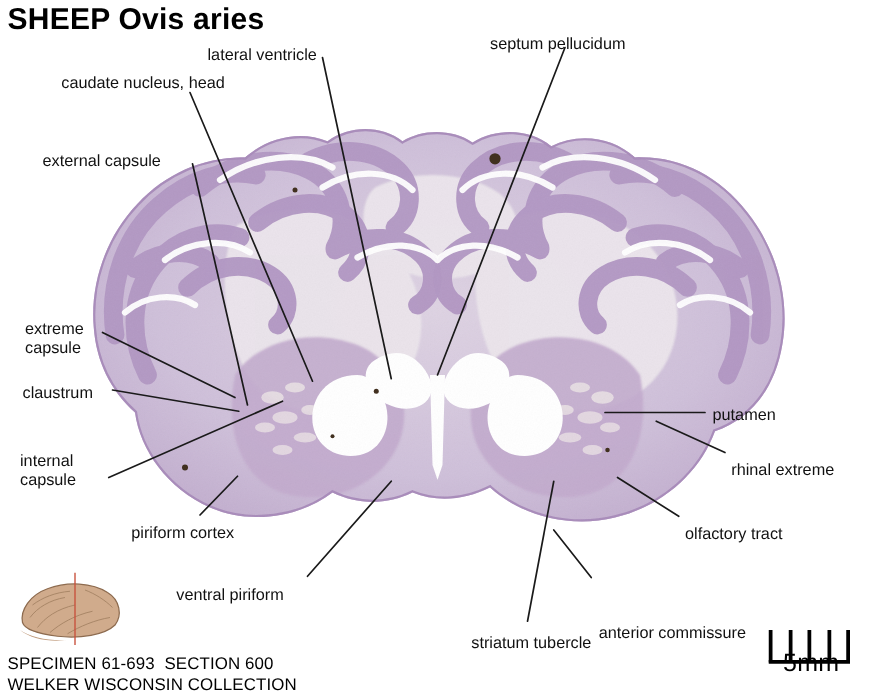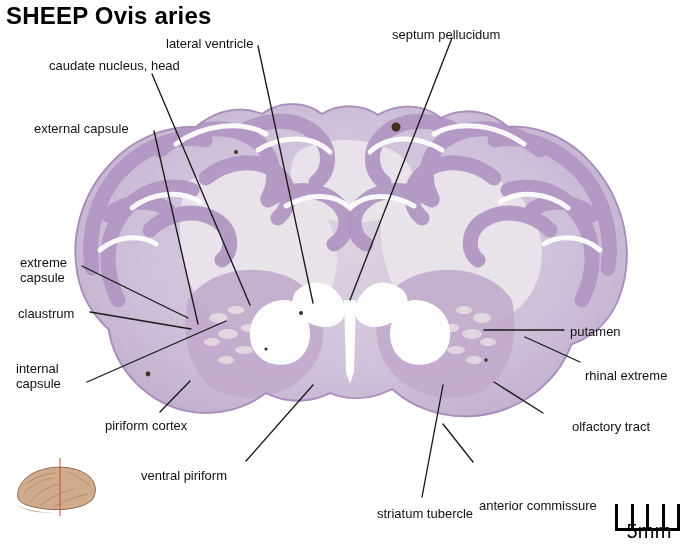--- a/index.html
+++ b/index.html
@@ -278,21 +278,21 @@
       <div class="lbl" style="left: 34px; top: 121px;">external capsule</div>
       <div class="lbl" style="left: 20px; top: 255px;">extreme
 capsule</div>
       <div class="lbl" style="left: 18px; top: 306px;">claustrum</div>
       <div class="lbl" style="left: 16px; top: 361px;">internal
 capsule</div>
       <div class="lbl" style="left: 73px; top: 418px; margin-left: 32px;">piriform cortex</div>
       <div class="lbl" style="left: 141px; top: 468px;">ventral piriform</div>
       <div class="lbl" style="left: 377px; top: 506px;">striatum tubercle</div>
       <div class="lbl" style="left: 479px; top: 466px; margin-top: 32px;">anterior commissure</div>
-      <div class="lbl" style="left: 572px; top: 419px;">olfactory tract</div>
+      <div class="lbl" style="left: 548px; top: 419px;">olfactory tract</div>
       <div class="lbl" style="left: 585px; top: 368px;">rhinal extreme</div>
       <div class="lbl" style="left: 570px; top: 324px;">putamen</div>
     </div>
 
   <svg id="brainthumb" viewBox="0 0 92 58">
     <g>
       <path d="M8,40 C6,30 14,18 28,13 C44,7 64,8 76,16 C86,22 88,34 82,42
                C74,50 54,53 36,51 C20,49 10,46 8,40 Z" fill="#d0ab8c" stroke="#8d6b4f" stroke-width="1"></path>
       <g stroke="#9b7a5c" stroke-width="0.7" fill="none" opacity="0.85">
         <path d="M14,36 C20,28 30,22 42,20"></path>
@@ -300,20 +300,22 @@
         <path d="M30,48 C38,41 50,34 64,31"></path>
         <path d="M44,49 C54,43 66,38 78,36"></path>
         <path d="M16,26 C24,20 34,16 46,15"></path>
         <path d="M58,14 C66,17 74,22 80,28"></path>
       </g>
       <path d="M6,46 C14,52 30,55 44,54 C30,56 14,53 6,46 Z" fill="#c09b7d"></path>
     </g>
     <line x1="50" y1="0" x2="50" y2="58" stroke="#c8503c" stroke-width="1.1"></line>
   </svg>
 
+  <div id="specimen"><span>SPECIMEN 61-693  SECTION 600</span>
+<span>WELKER WISCONSIN COLLECTION</span></div>
 
   <div id="scalebar">
     <div class="base"></div>
     <div id="scale-ticks">
         <div class="tick" style="left: 0px;"></div>
         <div class="tick" style="left: 15.5px;"></div>
         <div class="tick" style="left: 31px;"></div>
         <div class="tick" style="left: 46.5px;"></div>
         <div class="tick" style="left: 62px;"></div>
       </div>

